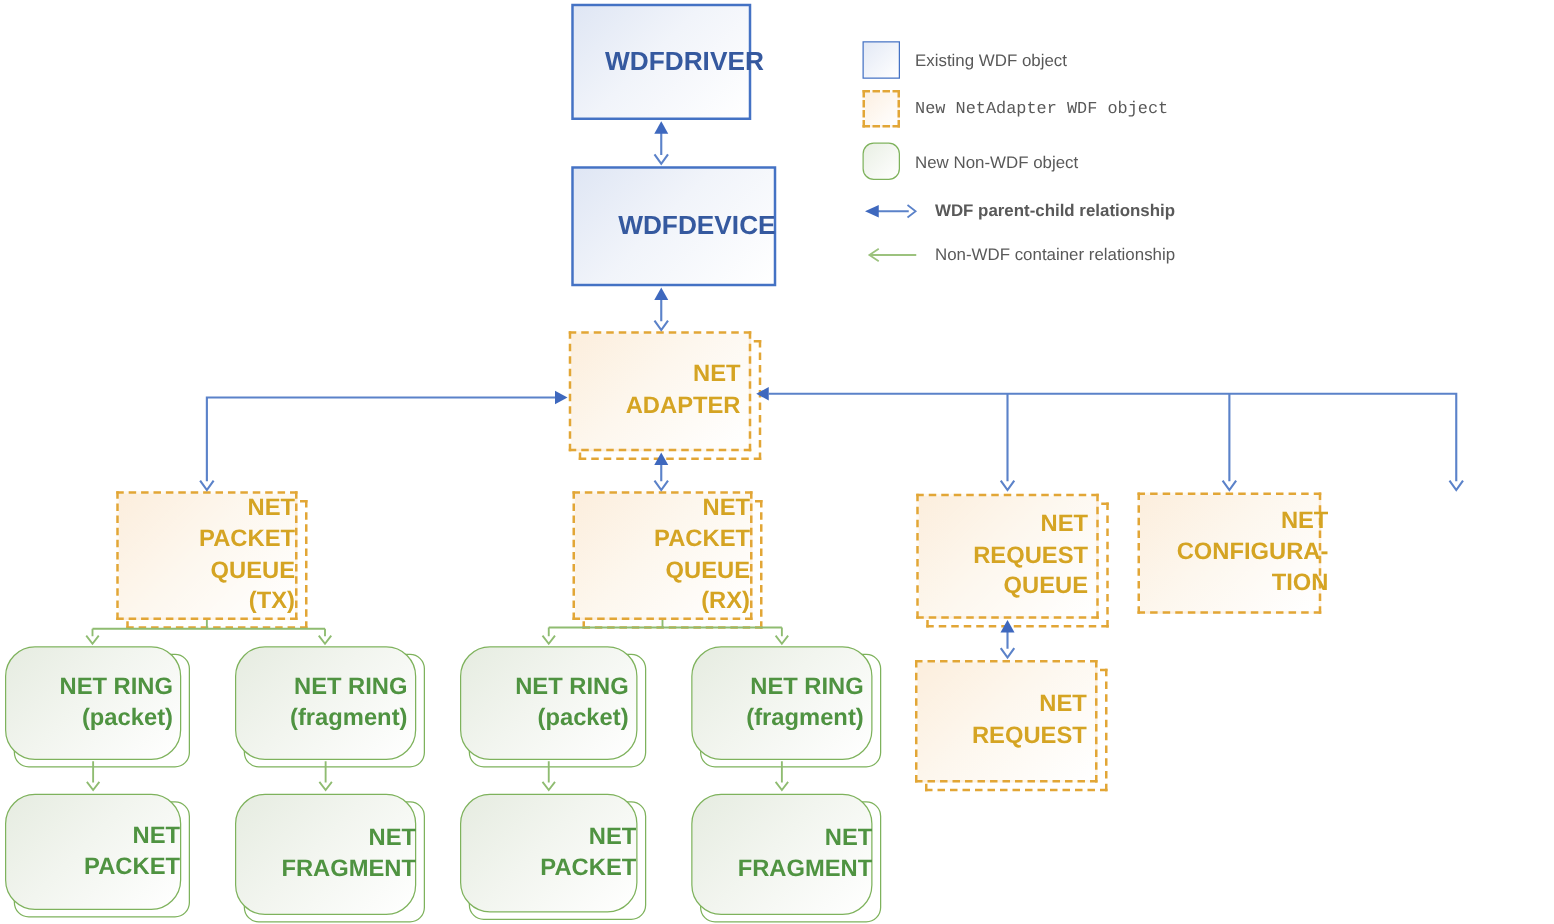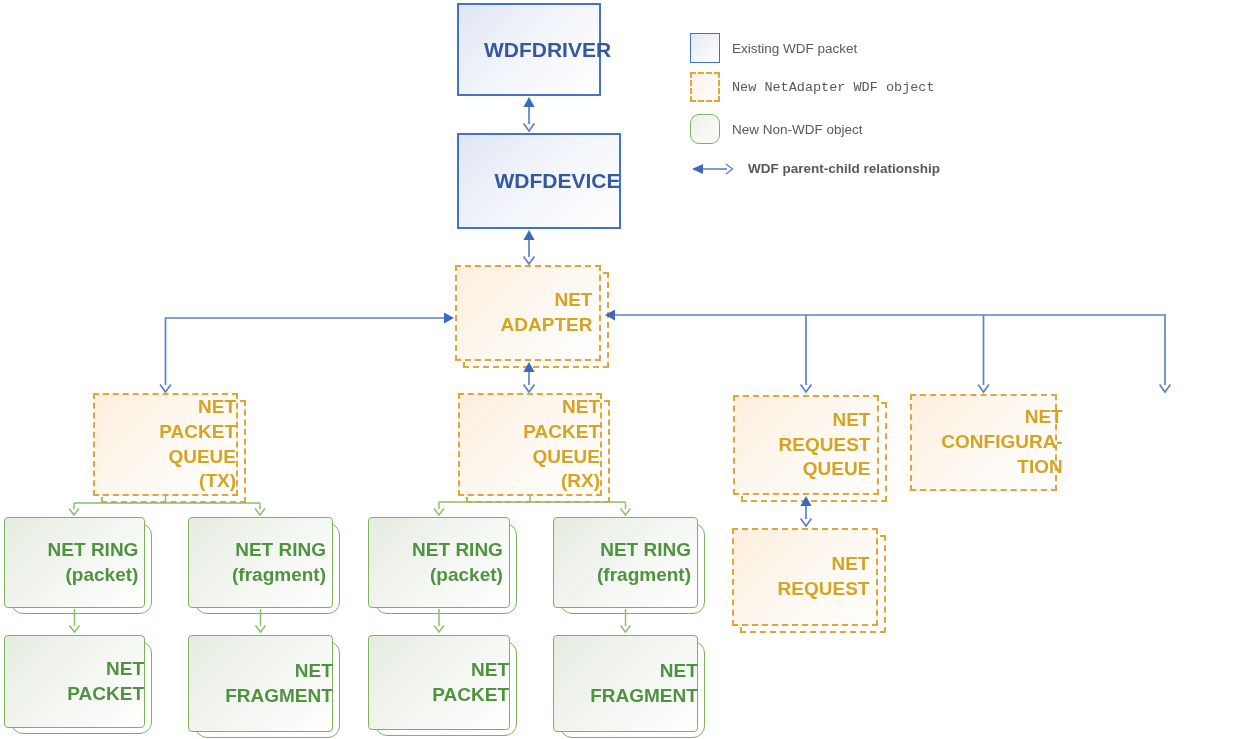--- a/index.html
+++ b/index.html
@@ -7,21 +7,21 @@
        font-family:"Liberation Sans", sans-serif;}
   .canvas{position:absolute;left:0;top:0;width:1243px;height:739px;}
 
   .node{position:absolute;box-sizing:border-box;display:flex;align-items:center;
         justify-content:center;text-align:right;white-space:pre-line;
         font-weight:bold;line-height:1.3;z-index:3;padding-left:37px;}
   .blue{border:2px solid #4472C4;color:#35599F;font-size:21px;
         background:linear-gradient(135deg,#dfe6f4 0%,#f1f4fa 45%,#ffffff 100%);}
   .gold{border:2px dashed #E2A636;color:#D5A423;font-size:19px;
         background:linear-gradient(135deg,#fceedd 0%,#fdf7ee 45%,#ffffff 100%);}
-  .green{border:1.5px solid #7EB25C;border-radius:4px;color:#4F9341;font-size:19px;
+  .green{border:1.5px solid #7EB25C;border-radius:24px;color:#4F9341;font-size:19px;
         background:linear-gradient(135deg,#e6ece1 0%,#f2f5ef 45%,#ffffff 100%);}
 
   .shadow-gold{position:absolute;box-sizing:border-box;border:2px dashed #E2A636;z-index:1;}
   .shadow-green{position:absolute;box-sizing:border-box;border:1.5px solid #7EB25C;
         border-radius:12px;z-index:1;}
 
   .connectors{position:absolute;left:0;top:0;z-index:4;pointer-events:none;}
 
   .legend{position:absolute;left:690px;top:30px;width:330px;height:190px;z-index:5;}
   .lrow{position:absolute;left:0;display:flex;align-items:center;gap:12px;}
@@ -152,33 +152,40 @@
       <line x1="439" y1="609" x2="439" y2="626"></line>
       <path d="M434,625.5 L439,632 L444,625.5"></path>
       <line x1="625.5" y1="609" x2="625.5" y2="626"></line>
       <path d="M620.5,625.5 L625.5,632 L630.5,625.5"></path>
     </g>
   </svg>
 
   <div class="legend">
     <div class="lrow" style="top:3px;">
       <span class="sw sw-blue"></span>
-      <span class="llabel">Existing WDF packet</span>
+      <span class="llabel">Existing WDF object</span>
     </div>
     <div class="lrow" style="top:42px;font-family:Liberation Mono, monospace;">
       <span class="sw sw-gold"></span>
       <span class="llabel">New NetAdapter WDF object</span>
     </div>
     <div class="lrow" style="top:84px;justify-content:center;">
       <span class="sw sw-green"></span>
       <span class="llabel">New Non-WDF object</span>
     </div>
     <div class="lrow" style="top:131px;font-weight:bold;">
       <svg width="46" height="14">
         <line x1="11" y1="7" x2="37" y2="7" stroke="#5B82C9" stroke-width="1.6"></line>
         <path d="M2,7 L13,2 L13,12 Z" fill="#3E68BE"></path>
         <path d="M36,2 L42.5,7 L36,12" stroke="#5B82C9" stroke-width="1.4" fill="none"></path>
       </svg>
       <span class="llabel">WDF parent-child relationship</span>
     </div>
+    <div class="lrow" style="top:166px;">
+      <svg width="46" height="14">
+        <line x1="6" y1="7" x2="43" y2="7" stroke="#9CC27E" stroke-width="1.5"></line>
+        <path d="M13,2 L5.5,7 L13,12" stroke="#9CC27E" stroke-width="1.4" fill="none"></path>
+      </svg>
+      <span class="llabel">Non-WDF container relationship</span>
+    </div>
   </div>
 
 </div>
 
 </body></html>

